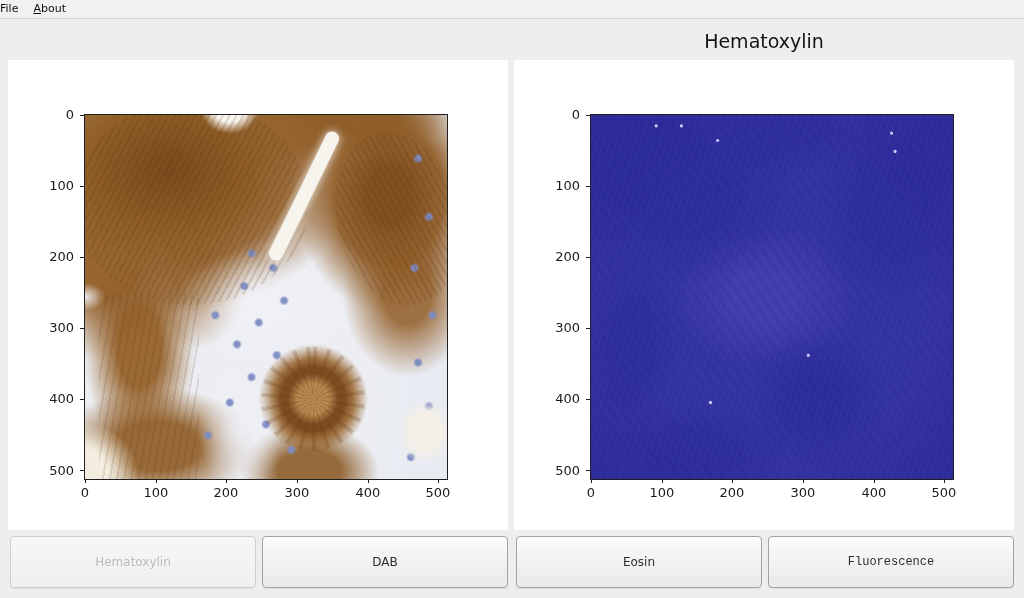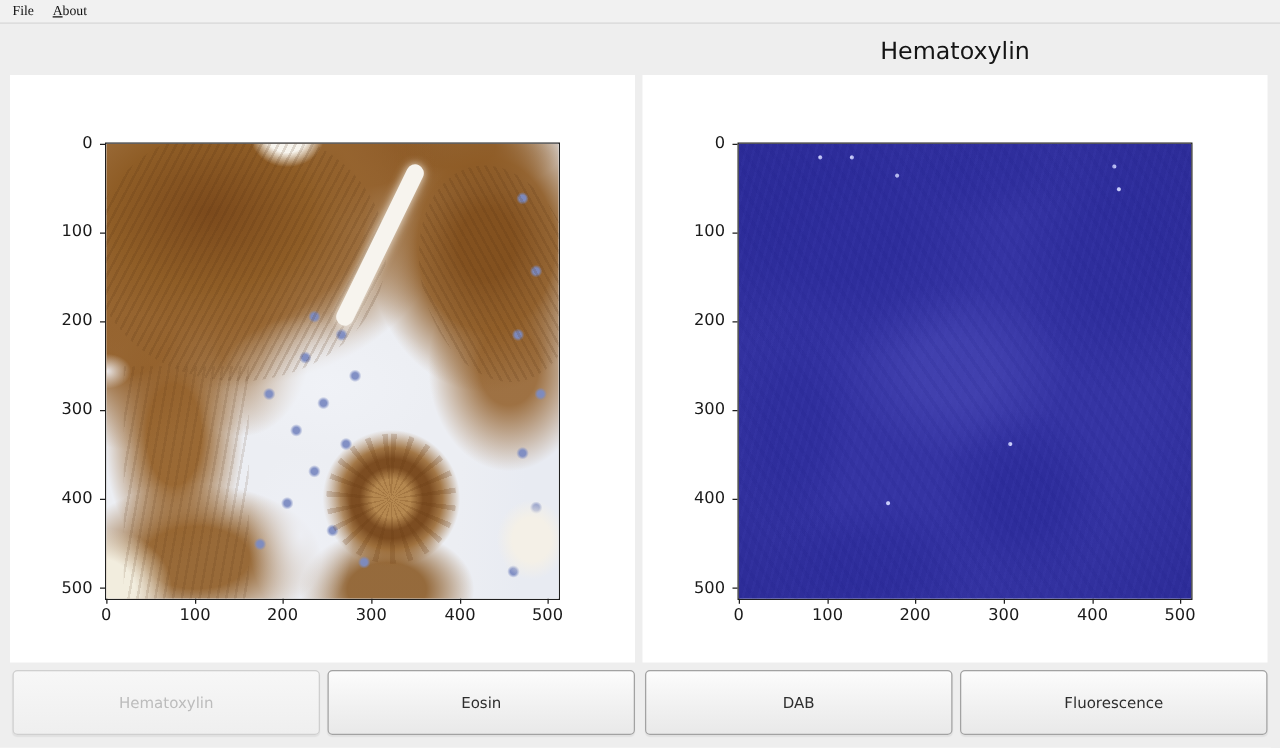--- a/index.html
+++ b/index.html
@@ -2,21 +2,21 @@
 <html><head>
 <meta charset="utf-8">
 <style>
   html,body{margin:0;padding:0;}
   .app{position:relative;width:1024px;height:598px;background:#eeeeee;overflow:hidden;
        font-family:"DejaVu Sans","Liberation Sans",sans-serif;color:#111;}
 
   
   .menubar{position:absolute;top:0;left:0;width:1024px;height:19px;background:#f1f1f1;
            border-bottom:1px solid #d6d6d6;box-sizing:border-box;display:flex;gap:15px;
-           padding-left:10px;font-size:11px;line-height:18px;font-family:Liberation Serif, serif;}
+           font-size:11px;line-height:18px;}
   .menu-item{cursor:default;}
   .menu-item u{text-decoration:underline;}
 
   
   .panel-title{position:absolute;top:30px;width:500px;height:24px;text-align:center;
                font-size:19px;color:#141414;}
   #title-0{left:8px;} #title-1{left:514px;}
 
   
   .card{position:absolute;top:60px;width:500px;height:470px;background:#ffffff;}
@@ -125,21 +125,21 @@
   .btnrow{position:absolute;left:0;top:536px;width:1024px;height:52px;}
   .stain-btn{position:absolute;top:0;height:52px;width:246px;border-radius:4px;
     border:1px solid #a2a2a2;background:linear-gradient(#fcfcfc,#f1f1f1 55%,#e9e9e9);
     color:#2e2e2e;font-family:"DejaVu Sans","Liberation Sans",sans-serif;font-size:12px;
     box-shadow:0 1px 1px rgba(0,0,0,0.06);cursor:pointer;}
   .stain-btn:disabled{border-color:#cfcfcf;color:#bcbcbc;cursor:default;
     background:linear-gradient(#f7f7f7,#efefef);}
   .btnrow .stain-btn:nth-of-type(1){left:10px;}
   .btnrow .stain-btn:nth-of-type(2){left:262px;}
   .btnrow .stain-btn:nth-of-type(3){left:516px;}
-  .btnrow .stain-btn:nth-of-type(4){left:768px;}
+  .btnrow .stain-btn:nth-of-type(4){left:768px;font-family:Liberation Mono, monospace;}
 </style>
 </head>
 <body>
 
 <div class="app">
 
   <div class="menubar">
     <span class="menu-item">File</span>
     <span class="menu-item"><u>A</u><span>bout</span></span>
   </div>
@@ -224,18 +224,18 @@
         <i></i>
         <i></i>
         <i></i>
         <i></i>
         <i></i>
     </div>
   </div>
 
   <div class="btnrow">
     <button class="stain-btn" disabled="">Hematoxylin</button>
+    <button class="stain-btn">DAB</button>
     <button class="stain-btn">Eosin</button>
-    <button class="stain-btn">DAB</button>
     <button class="stain-btn">Fluorescence</button>
   </div>
 
 </div>
 
 </body></html>

